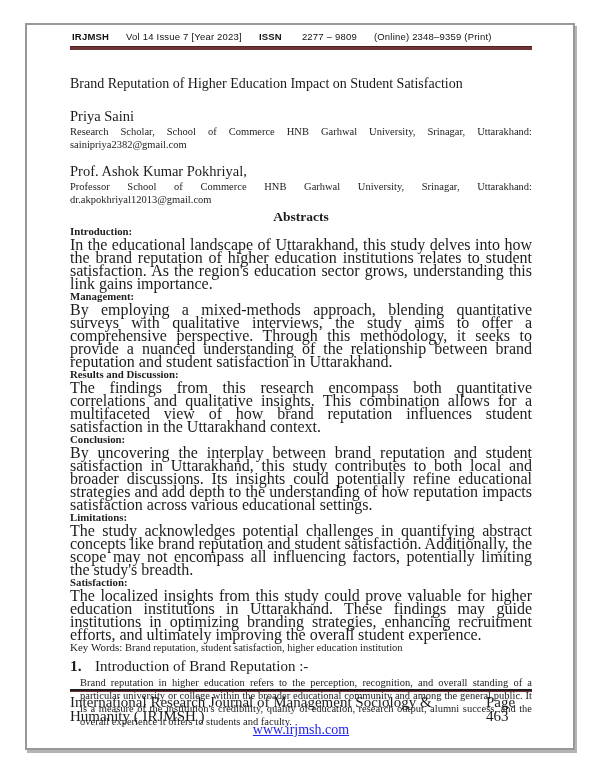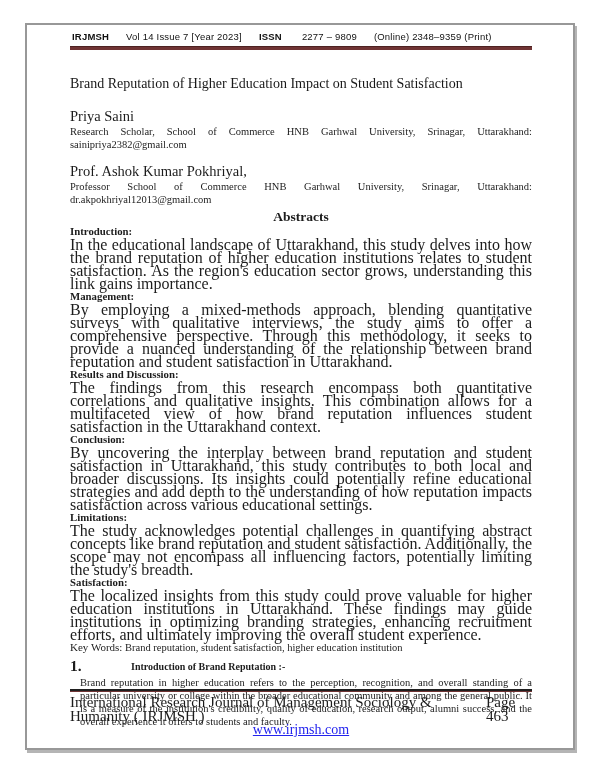--- a/index.html
+++ b/index.html
@@ -60,21 +60,21 @@
     line-height: 17px;
   }
   .sec-label { font-weight: bold; font-size: 10.8px; line-height: 13px; }
   .sec-text  { font-size: 16px; line-height: 13px; text-align: justify; }
   .kw-line   { font-size: 10.5px; line-height: 13px; }
   .kw-line .b { font-weight: normal; font-size: 11px; }
 
   
   .h1-row { display: flex; margin-top: 3px; }
   .h1-num  { font-weight: bold; font-size: 15.5px; width: 25px; flex: 0 0 25px; }
-  .h1-text { font-weight: bold; font-size: 10px; line-height: 19px; margin-left: 36px; }
+  .h1-text { font-weight: normal; font-size: 15px; line-height: 19px; }
   .sec1-body {
     margin-left: 10px;
     font-size: 10.5px;
     line-height: 13px;
     text-align: justify;
   }
 
   
   .pfooter {
     position: absolute;

